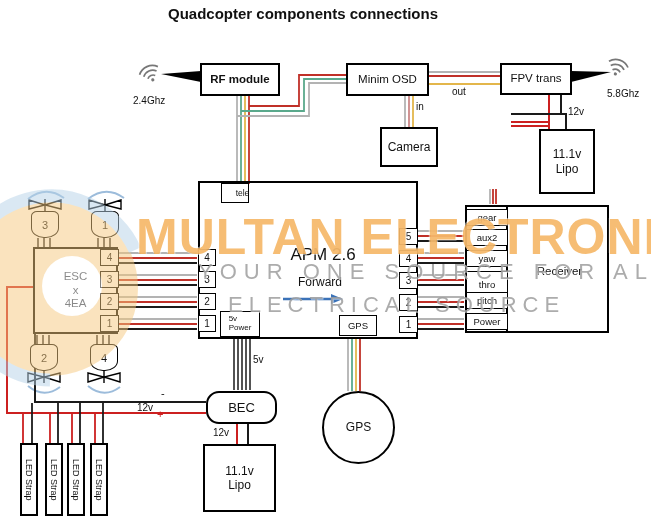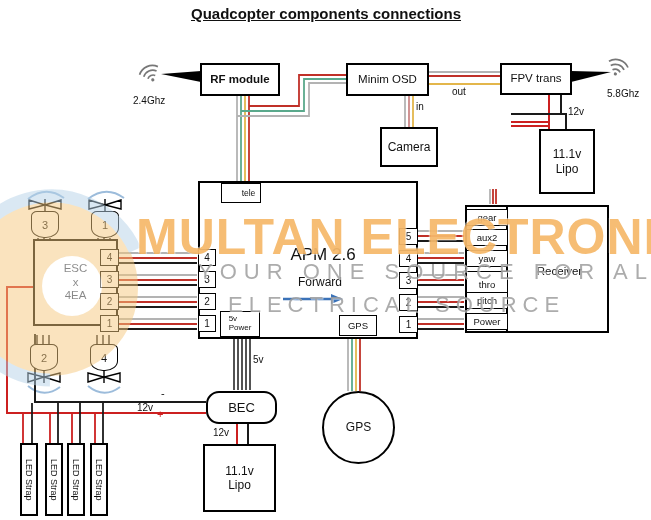--- a/index.html
+++ b/index.html
@@ -7,22 +7,22 @@
          font-family:"Liberation Sans","DejaVu Sans",sans-serif;color:#111;}
   .box{position:absolute;border:2px solid #000;background:#fff;box-sizing:border-box;
        display:flex;align-items:center;justify-content:center;text-align:center;
        font-size:11.5px;line-height:1.2;white-space:pre-line;z-index:10;}
   .chan{position:absolute;border:1.5px solid #000;background:#fff;box-sizing:border-box;
         display:flex;align-items:center;justify-content:center;font-size:10px;z-index:11;}
   .motor{position:absolute;border:1.5px solid #000;background:#fff;box-sizing:border-box;
          width:28px;height:27px;border-radius:6px 6px 13px 13px / 5px 5px 10px 10px;
          display:flex;align-items:center;justify-content:center;font-size:11px;z-index:11;}
   .lbl{position:absolute;font-size:10px;z-index:12;white-space:nowrap;}
-  .title{position:absolute;left:168px;top:5px;width:316px;text-align:center;
-         font-size:15px;font-weight:700;text-decoration:underline;z-index:12;}
+  .title{position:absolute;left:168px;top:5px;width:316px;
+         font-size:15px;font-weight:700;z-index:12;}
   .strap{position:absolute;top:443px;width:18px;height:73px;border:2px solid #000;background:#fff;
          box-sizing:border-box;display:flex;align-items:center;justify-content:center;
          writing-mode:vertical-rl;font-size:9px;z-index:11;}
   .apmtitle{position:absolute;left:263px;top:245px;width:120px;text-align:center;
             font-size:17px;font-weight:500;z-index:12;}
   .fwd{position:absolute;left:272px;top:275px;width:70px;text-align:right;font-size:12px;z-index:12;}
   .rxname{position:absolute;left:513px;top:265px;width:93px;text-align:center;font-size:11.5px;z-index:12;}
   #wires{position:absolute;left:0;top:0;z-index:5;}
   #watermark{position:absolute;left:0;top:0;width:651px;height:520px;z-index:50;pointer-events:none;overflow:hidden;}
   .wm1{position:absolute;left:136px;top:208px;font-size:50px;font-weight:700;letter-spacing:1px;
@@ -218,37 +218,37 @@
   <div class="box" style="left:200px;top:63px;width:80px;height:33px;font-weight:bold;">RF module</div>
   <div class="box" style="left:500px;top:63px;width:72px;height:32px;">FPV trans</div>
   <div class="box" style="left:346px;top:63px;width:83px;height:33px;">Minim OSD</div>
   <div class="box" style="left:380px;top:127px;width:58px;height:40px;font-size:12px;">Camera</div>
   <div class="box" style="left:539px;top:129px;width:56px;height:65px;font-size:12px;">11.1v
 Lipo</div>
 
   <div class="box" style="left:198px;top:181px;width:220px;height:158px;background:transparent;"></div>
   <div class="apmtitle">APM 2.6</div>
   <div class="fwd">Forward</div>
-  <div class="chan" style="left:221px;top:183px;width:40px;height:20px;font-size:8.5px;padding-left:15px;">tele</div>
+  <div class="chan" style="left:221px;top:183px;width:28px;height:20px;font-size:8.5px;padding-left:15px;">tele</div>
   <div class="chan" style="left:220px;top:311px;width:40px;height:26px;font-size:8px;line-height:1.1;white-space:pre-line;">5v
 Power</div>
   <div class="chan" style="left:339px;top:315px;width:38px;height:21px;font-size:9.5px;">GPS</div>
 
   <div class="chan" style="left:198px;top:249px;width:18px;height:17px;">4</div>
   <div class="chan" style="left:198px;top:271px;width:18px;height:17px;">3</div>
   <div class="chan" style="left:198px;top:293px;width:18px;height:17px;">2</div>
   <div class="chan" style="left:198px;top:315px;width:18px;height:17px;">1</div>
 
   <div class="chan" style="left:399px;top:228px;width:19px;height:17px;">5</div>
   <div class="chan" style="left:399px;top:250px;width:19px;height:17px;">4</div>
   <div class="chan" style="left:399px;top:272px;width:19px;height:17px;">3</div>
   <div class="chan" style="left:399px;top:294px;width:19px;height:17px;">2</div>
   <div class="chan" style="left:399px;top:316px;width:19px;height:17px;">1</div>
 
-  <div class="box" style="left:33px;top:239px;width:85px;height:87px;">ESC
+  <div class="box" style="left:33px;top:247px;width:85px;height:87px;">ESC
 x
 4EA</div>
   <div class="chan" style="left:100px;top:249px;width:19px;height:17px;">4</div>
   <div class="chan" style="left:100px;top:271px;width:19px;height:17px;">3</div>
   <div class="chan" style="left:100px;top:293px;width:19px;height:17px;">2</div>
   <div class="chan" style="left:100px;top:315px;width:19px;height:17px;">1</div>
 
   <div class="motor" style="left:31px;top:211px;">3</div>
   <div class="motor" style="left:91px;top:211px;">1</div>
   <div class="motor" style="left:30px;top:344px;">2</div>

